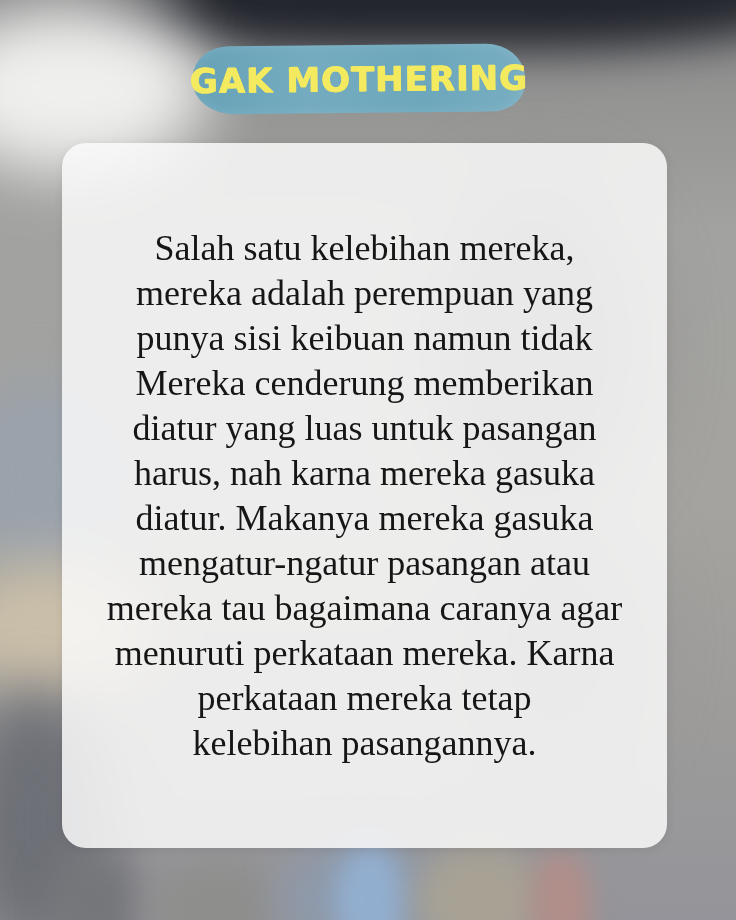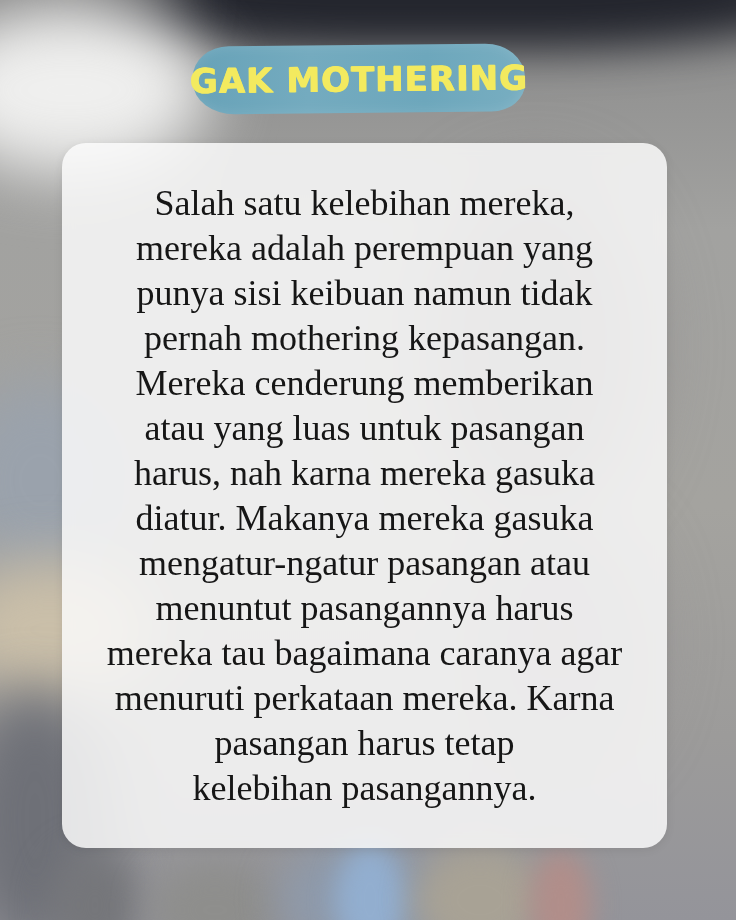--- a/index.html
+++ b/index.html
@@ -101,26 +101,24 @@
   </div>
 
   <div class="title-banner">
     <span class="title-text">GAK MOTHERING</span>
   </div>
 
   <div class="quote-card">
     <div class="quote-line">Salah satu kelebihan mereka,</div>
     <div class="quote-line">mereka adalah perempuan yang</div>
     <div class="quote-line">punya sisi keibuan namun tidak</div>
-    <div class="quote-line">pernah mothering kepasangan.</div>
     <div class="quote-line">Mereka cenderung memberikan</div>
-    <div class="quote-line">atau yang luas untuk pasangan</div>
+    <div class="quote-line">diatur yang luas untuk pasangan</div>
     <div class="quote-line">harus, nah karna mereka gasuka</div>
     <div class="quote-line">diatur. Makanya mereka gasuka</div>
     <div class="quote-line">mengatur-ngatur pasangan atau</div>
-    <div class="quote-line">menuntut pasangannya harus</div>
     <div class="quote-line">mereka tau bagaimana caranya agar</div>
     <div class="quote-line">menuruti perkataan mereka. Karna</div>
-    <div class="quote-line">pasangan harus tetap</div>
+    <div class="quote-line">perkataan mereka tetap</div>
     <div class="quote-line">kelebihan pasangannya.</div>
   </div>
 
 </div>
 
 </body></html>

